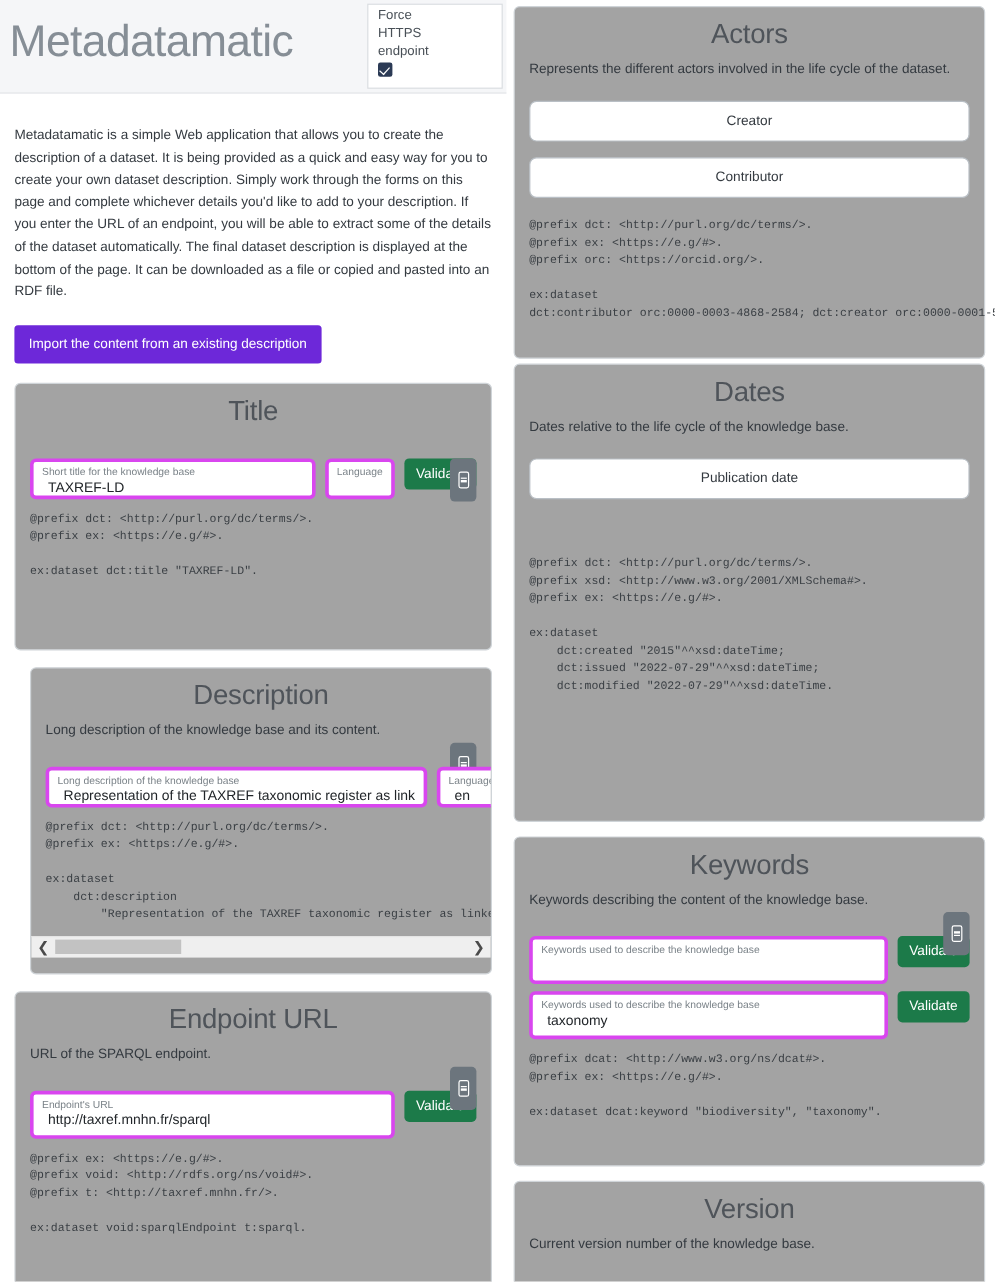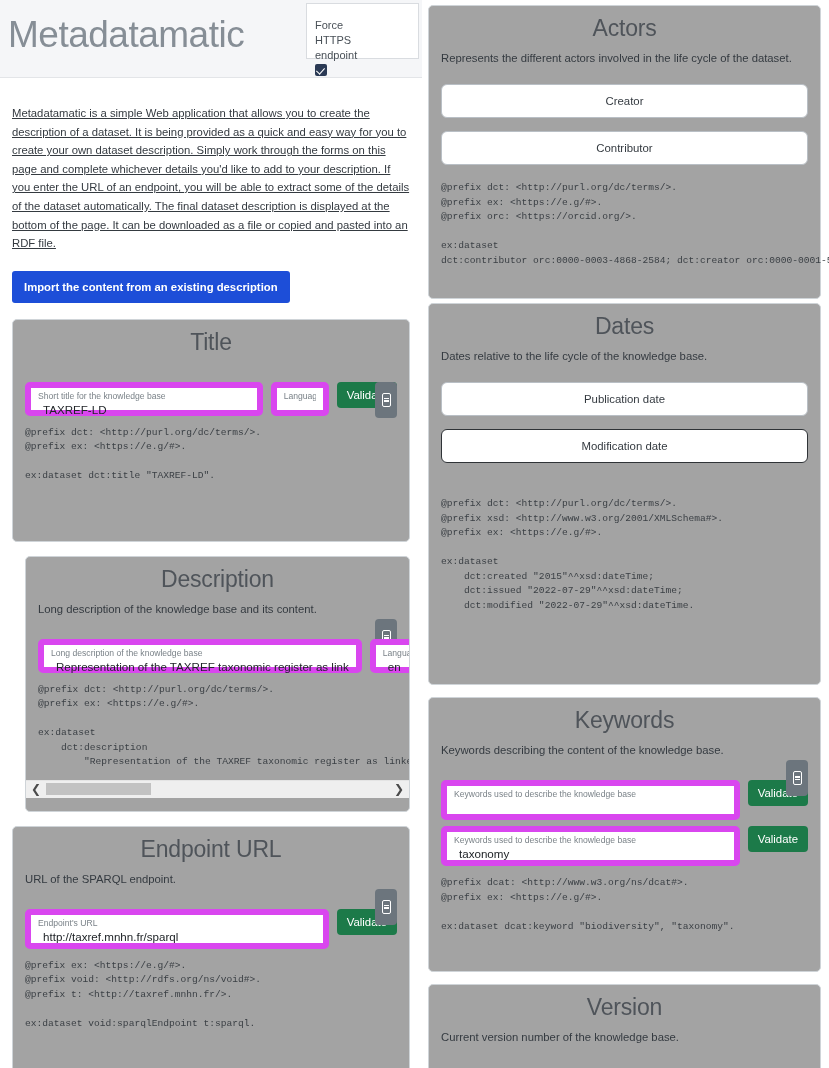--- a/index.html
+++ b/index.html
@@ -17,48 +17,47 @@
   .header {
     position:absolute; left:0; top:0; width:422px; height:78px;
     background:#f5f6f8; border-bottom:1px solid #e3e5e8;
   }
   .brand {
     position:absolute; left:8px; top:14px;
     font-size:37px; font-weight:300; color:#868e96; letter-spacing:-0.5px;
     white-space:nowrap;
   }
   .https-box {
-    position:absolute; left:306px; top:3px; width:113px; height:56px;
+    position:absolute; left:306px; top:3px; width:113px; height:71px;
     background:#ffffff; border:1px solid #d9dce0;
-    padding:14px 8px 0 8px;
+    padding:2px 8px 0 8px;
   }
   .https-box .ln { font-size:11px; line-height:15px; color:#495057; }
   .chk {
     margin-top:1px; width:12px; height:12px; border-radius:2px;
     background:#2b3a55; position:relative; display:block;
   }
   .chk:after{
     content:""; position:absolute; left:3px; top:2px;
     width:4px; height:7px; border:solid #fff; border-width:0 1.6px 1.6px 0;
     transform:rotate(42deg);
   }
 
   
   .leftcol { position:absolute; left:0; top:78px; width:422px; }
   .intro {
     padding:26px 12px 0 12px;
-    font-size:11.3px; line-height:18.6px; color:#343a40;text-decoration:underline;
+    font-size:11.3px; line-height:18.6px; color:#343a40;
   }
   .import-btn {
     display:inline-block; margin:18px 0 0 12px;
-    background:#1d4ed8; color:#ffffff;
+    background:#6d28d9; color:#ffffff;
     font-size:11.3px; line-height:14px;
     padding:9px 12px; border:none; border-radius:3px;
     cursor:pointer;
-    font-weight:bold;
   }
 
   
   .card {
     background:#a3a3a3; border:1px solid #cfd4d8; border-radius:5px;
     position:relative;
   }
   .card-title {
     text-align:center; font-size:23px; font-weight:300; color:#4f545a;
     padding:9px 0 4px 0; letter-spacing:-0.2px;
@@ -80,21 +79,21 @@
     display:flex; align-items:center; justify-content:center;
   }
   .tab-handle .glyph {
     width:9px; height:14px; border:1.3px solid #ffffff; border-radius:2px;
     display:flex; flex-direction:column; justify-content:center; align-items:center; gap:1px;
   }
   .tab-handle .glyph i { display:block; width:5px; height:1.6px; background:#ffffff; }
 
   
   .field {
-    position:relative; border:6px solid #d946ef; border-radius:5px;
+    position:relative; border:3px solid #d946ef; border-radius:5px;
     background:#ffffff; height:34px; padding:3px 7px 0 7px;
   }
   .field .flabel {
     font-size:8.6px; line-height:11px; color:#7a8288; white-space:nowrap; overflow:hidden;
   }
   .field .fvalue {
     font-size:11.6px; line-height:16px; color:#212529; padding-left:5px;
     white-space:nowrap; overflow:hidden;
   }
   .field.tall { height:40px; }
@@ -267,24 +266,20 @@
 dct:contributor orc:0000-0003-4868-2584; dct:creator orc:0000-0001-5959-5561 .</div>
     </div>
 
     <div class="card" style="margin:4px 8px 0 6px; height:382px;">
       <div class="card-title">Dates</div>
       <div class="card-desc">Dates relative to the life cycle of the knowledge base.</div>
 
       <div style="padding:18px 12px 0 12px;">
         <button class="obtn">Publication date</button>
         <div style="height:13px;"></div>
-        <div style="position:relative;">
-          <div class="obtn-shadow"></div>
-          <button class="obtn active" style="position:relative; z-index:1;">Modification date</button>
-        </div>
         <div style="height:18px;"></div>
       </div>
 
       <div class="code" style="padding-top:16px;">@prefix dct: &lt;http://purl.org/dc/terms/&gt;.
 @prefix xsd: &lt;http://www.w3.org/2001/XMLSchema#&gt;.
 @prefix ex: &lt;https://e.g/#&gt;.
 
 ex:dataset
     dct:created "2015"^^xsd:dateTime;
     dct:issued "2022-07-29"^^xsd:dateTime;

